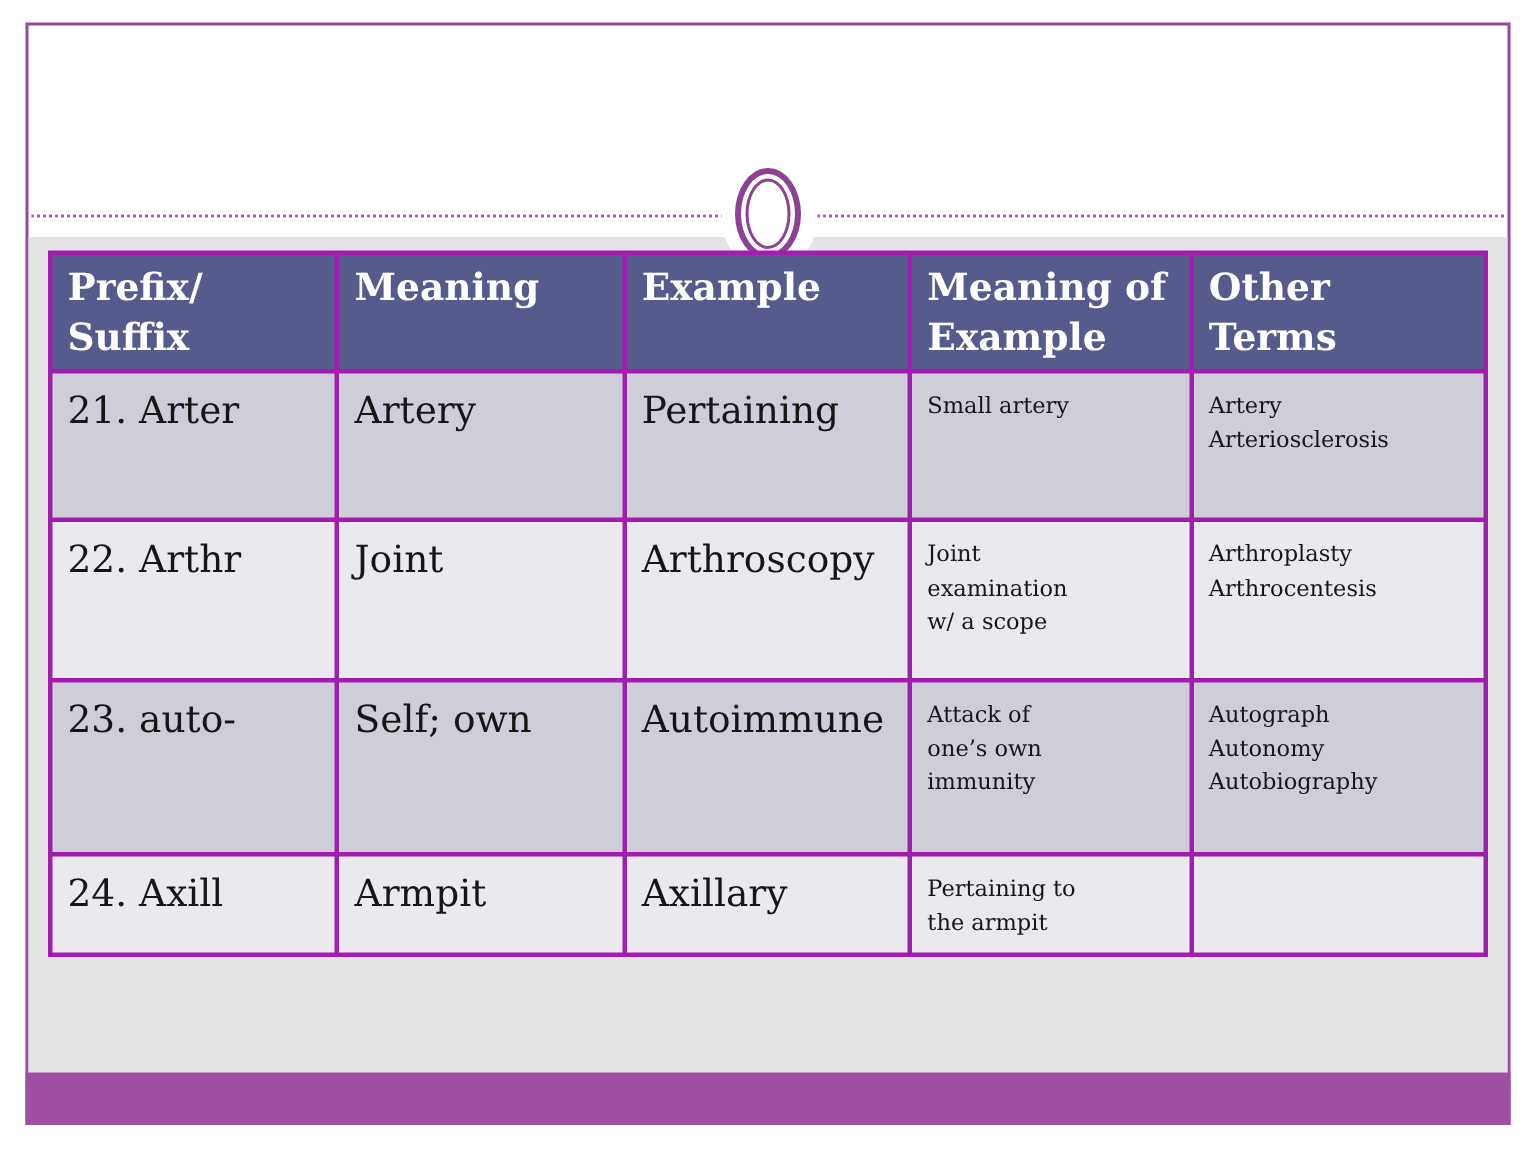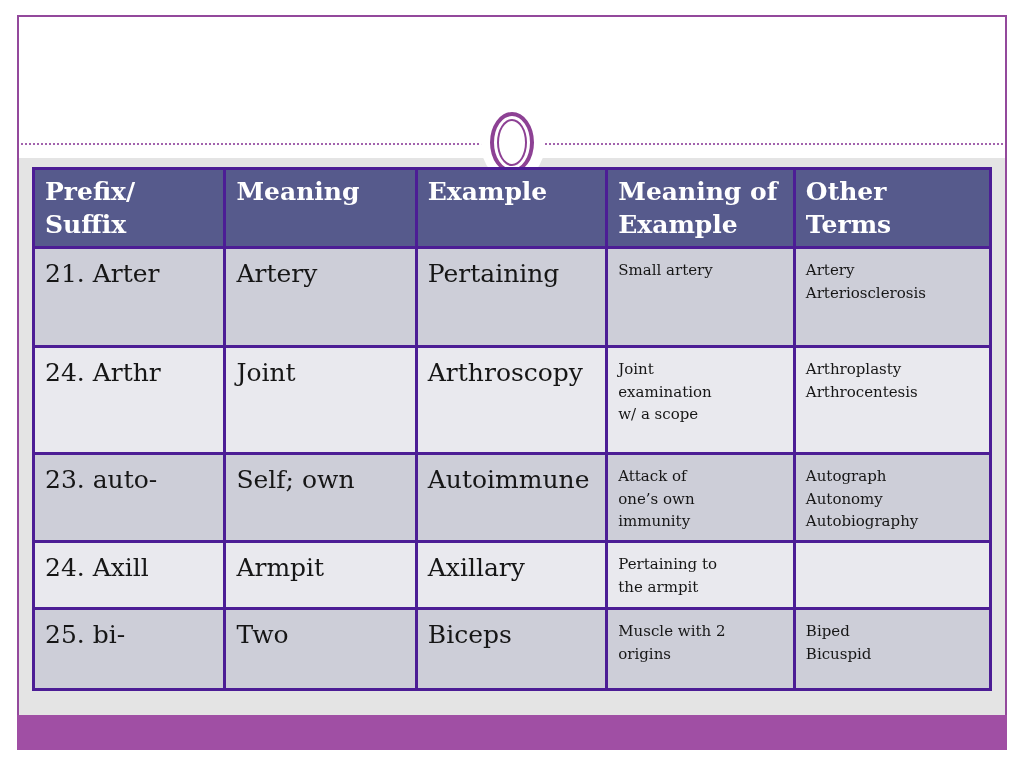--- a/index.html
+++ b/index.html
@@ -41,21 +41,21 @@
     box-sizing:border-box;border:2px solid var(--title,#8d4194);
     border-radius:50%;
   }
   .bottom-band{
     position:absolute;left:-2px;right:-2px;bottom:-2px;height:35px;
     background:var(--bottom_band,#a04fa4);
   }
   table.vocab{
     position:absolute;left:13px;top:150px;width:960px;
     border-collapse:separate;border-spacing:3px;
-    table-layout:fixed;background:#4c1d95;
+    table-layout:fixed;background:#a21caf;
   }
   table.vocab col.c1{width:20.0%}
   table.vocab col.c2{width:20.0%}
   table.vocab col.c3{width:19.9%}
   table.vocab col.c4{width:19.6%}
   table.vocab col.c5{width:20.5%}
   table.vocab th{
     background:var(--header_bg,#565a8c);color:#ffffff;
     font-size:25px;font-weight:bold;text-align:left;vertical-align:top;
     padding:6px 8px 4px 10px;line-height:1.3;height:76px;
@@ -63,21 +63,21 @@
   }
   table.vocab td{
     color:var(--text,#161616);text-align:left;vertical-align:top;
     padding:8px 6px 4px 10px;line-height:1.35;
     white-space:pre-line;box-sizing:border-box;
   }
   table.vocab td:nth-child(-n+3){font-size:25px;}
   table.vocab td:nth-child(n+4){font-size:15px;line-height:1.5;padding-top:10px;}
   table.vocab tbody tr:nth-child(odd) td{background:var(--row_dark,#cdced8);}
   table.vocab tbody tr:nth-child(even) td{background:var(--row_light,#e9e9ee);}
-  tr.r1 td{height:96px;} tr.r2 td{height:104px;} tr.r3 td{height:85px;}
+  tr.r1 td{height:96px;} tr.r2 td{height:104px;} tr.r3 td{height:113px;}
   tr.r4 td{height:64px;} tr.r5 td{height:78px;}
 </style>
 </head>
 <body>
 
 <div class="slide">
   <div class="frame">
 
 
     <div class="dotted"></div>
@@ -111,21 +111,21 @@
       <tbody>
         <tr class="r1">
           <td>21. Arter</td>
           <td>Artery</td>
           <td>Pertaining</td>
           <td>Small artery</td>
           <td>Artery
 Arteriosclerosis</td>
         </tr>
         <tr class="r2">
-          <td>24. Arthr</td>
+          <td>22. Arthr</td>
           <td>Joint</td>
           <td>Arthroscopy</td>
           <td>Joint
 examination
 w/ a scope</td>
           <td>Arthroplasty
 Arthrocentesis</td>
         </tr>
         <tr class="r3">
           <td>23. auto-</td>
@@ -139,27 +139,18 @@
 Autobiography</td>
         </tr>
         <tr class="r4">
           <td>24. Axill</td>
           <td>Armpit</td>
           <td>Axillary</td>
           <td>Pertaining to
 the armpit</td>
           <td></td>
         </tr>
-        <tr class="r5">
-          <td>25. bi-</td>
-          <td>Two</td>
-          <td>Biceps</td>
-          <td>Muscle with 2
-origins</td>
-          <td>Biped
-Bicuspid</td>
-        </tr>
       </tbody>
     </table>
 
     <div class="bottom-band"></div>
   </div>
 </div>
 
 </body></html>

